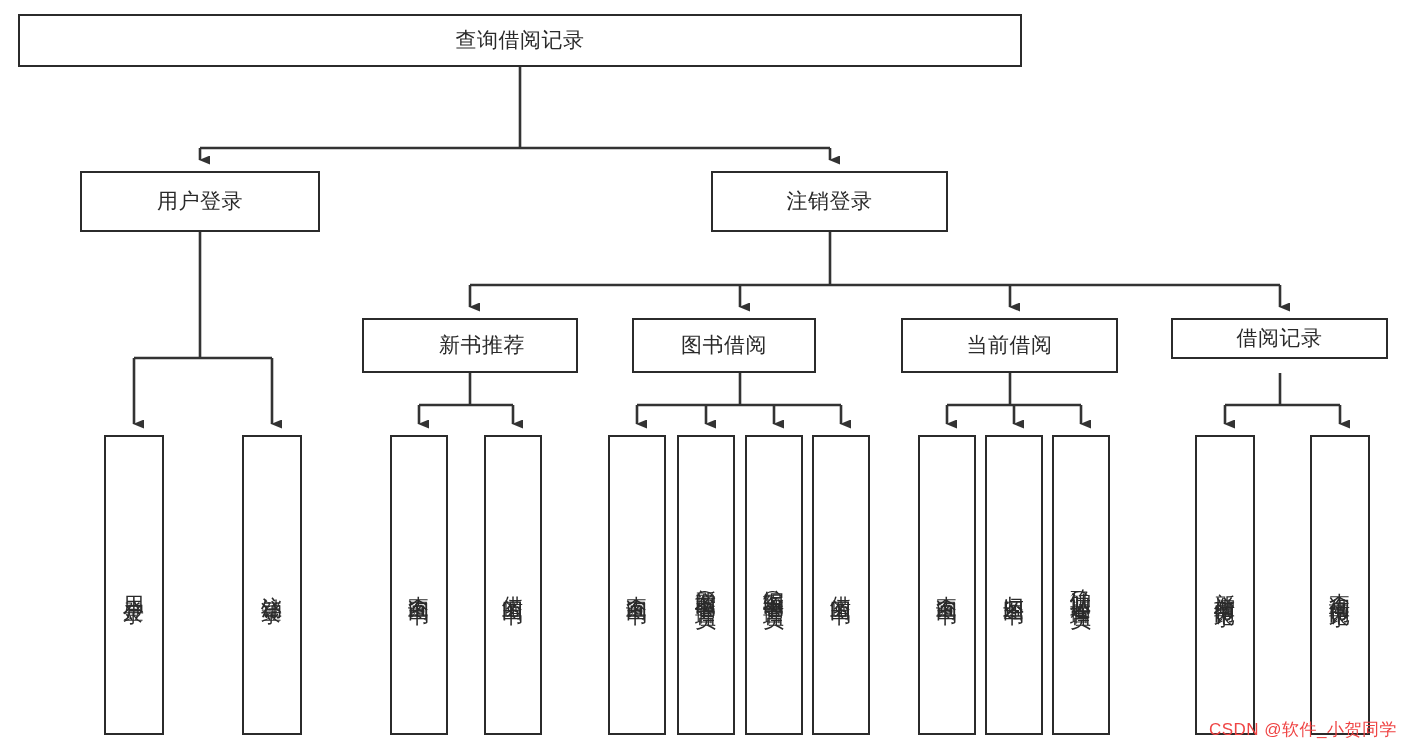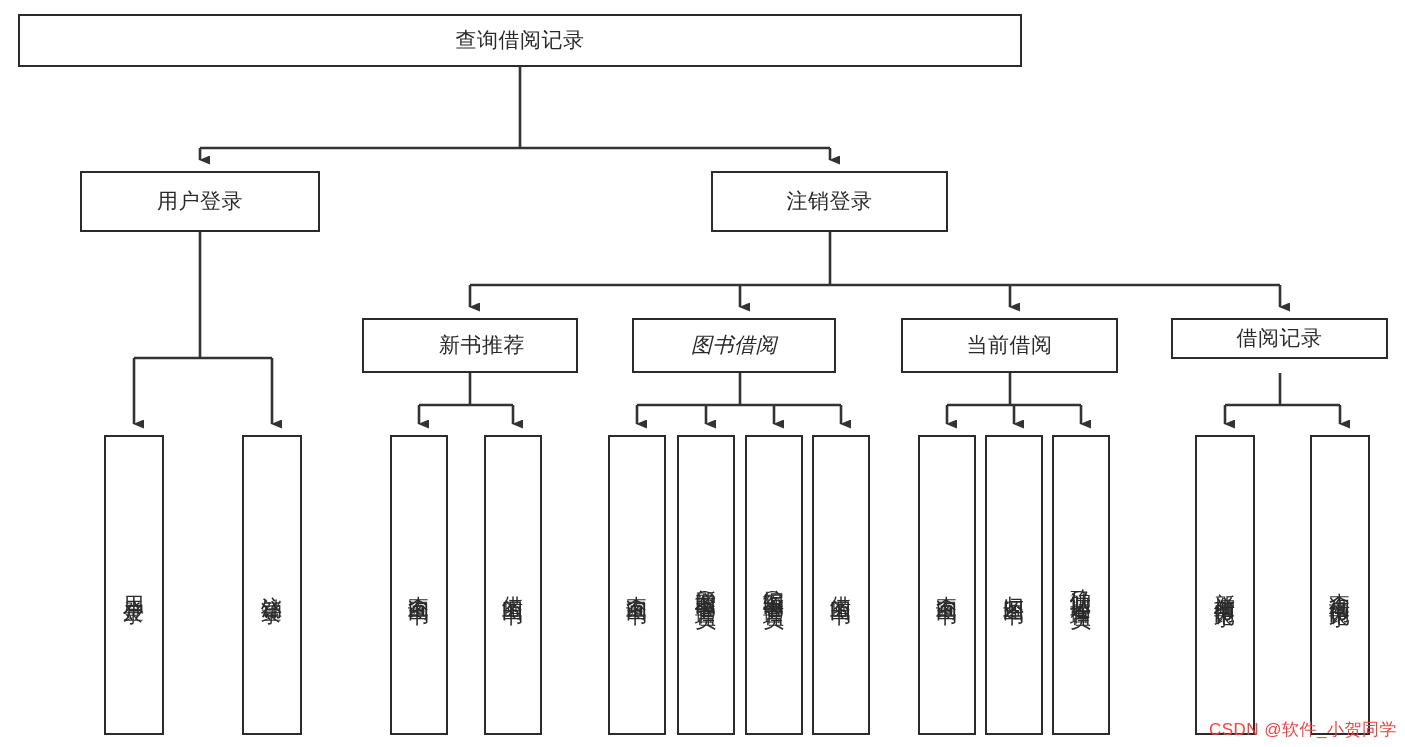--- a/index.html
+++ b/index.html
@@ -114,21 +114,21 @@
       </div>
       <div class="node " style="left: 80px; top: 171px; width: 240px; height: 61px;">
         <span class="lbl">用户登录</span>
       </div>
       <div class="node " style="left: 711px; top: 171px; width: 237px; height: 61px;">
         <span class="lbl">注销登录</span>
       </div>
       <div class="node " style="left: 362px; top: 318px; width: 216px; height: 55px; padding-left: 24px;">
         <span class="lbl">新书推荐</span>
       </div>
-      <div class="node " style="left: 632px; top: 318px; width: 204px; height: 55px; font-style: italic;">
+      <div class="node " style="left: 632px; top: 318px; width: 184px; height: 55px;">
         <span class="lbl">图书借阅</span>
       </div>
       <div class="node " style="left: 901px; top: 318px; width: 217px; height: 55px;">
         <span class="lbl">当前借阅</span>
       </div>
       <div class="node " style="left: 1171px; top: 318px; width: 217px; height: 41px;">
         <span class="lbl">借阅记录</span>
       </div>
       <div class="node leaf" style="left: 104px; top: 435px; width: 60px; height: 300px;">
         <span class="lbl">用户登录</span>

